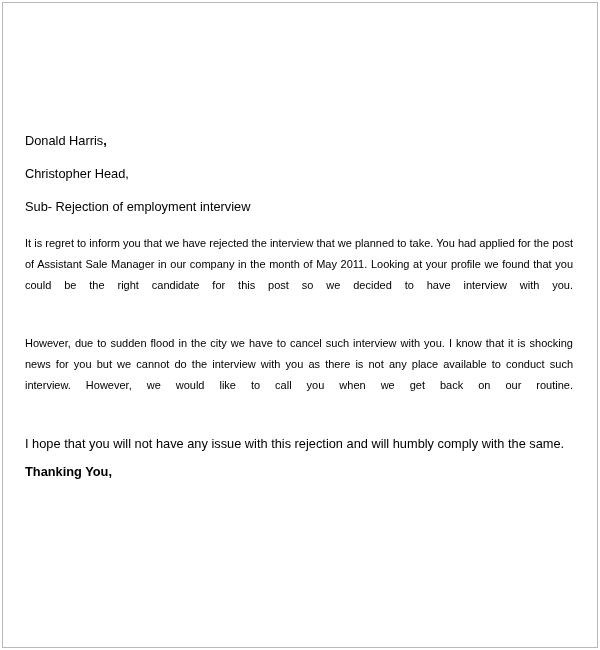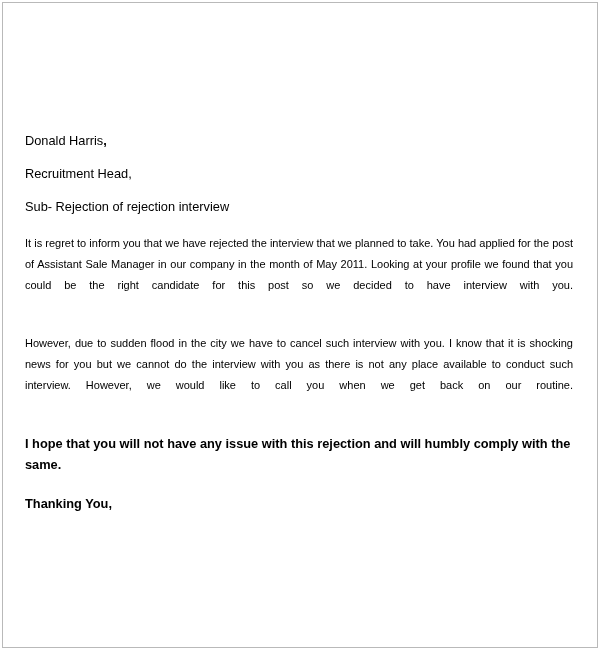--- a/index.html
+++ b/index.html
@@ -69,25 +69,24 @@
   }
 
   
   .body-para::after {
     content: "";
     display: inline-block;
     width: 100%;
   }
 
   .single-line {
-    margin: 0 0 18px 0;
+    margin: 0 0 7px 0;
     font-size: 12.8px;
     line-height: 21px;
     text-align: left;
-    font-weight: bold;
   }
 
   .closing {
     margin: 0;
     font-size: 12.8px;
     line-height: 21px;
     white-space: nowrap;
     font-weight: bold;
   }
 </style>
@@ -95,24 +94,24 @@
 <body>
 
 <div class="page">
 
   <div class="page-frame"></div>
 
   <div class="letter">
 
     <p class="addr-line"><span>Donald Harris</span><span class="comma">,</span></p>
 
-    <p class="addr-line">Recruitment Head,</p>
+    <p class="addr-line">Christopher Head,</p>
 
 
-    <p class="addr-line subject">Sub- Rejection of rejection interview</p>
+    <p class="addr-line subject">Sub- Rejection of employment interview</p>
 
     <p class="body-para">It is regret to inform you that we have rejected the interview that we planned to take. You had applied for the post of Assistant Sale Manager in our company in the month of May 2011. Looking at your profile we found that you could be the right candidate for this post so we decided to have interview with you.</p>
 
     <p class="body-para">However, due to sudden flood in the city we have to cancel such interview with you. I know that it is shocking news for you but we cannot do the interview with you as there is not any place available to conduct such interview. However, we would like to call you when we get back on our routine.</p>
 
     <p class="single-line">I hope that you will not have any issue with this rejection and will humbly comply with the same.</p>
 
     <p class="closing">Thanking You,</p>
 
   </div>

